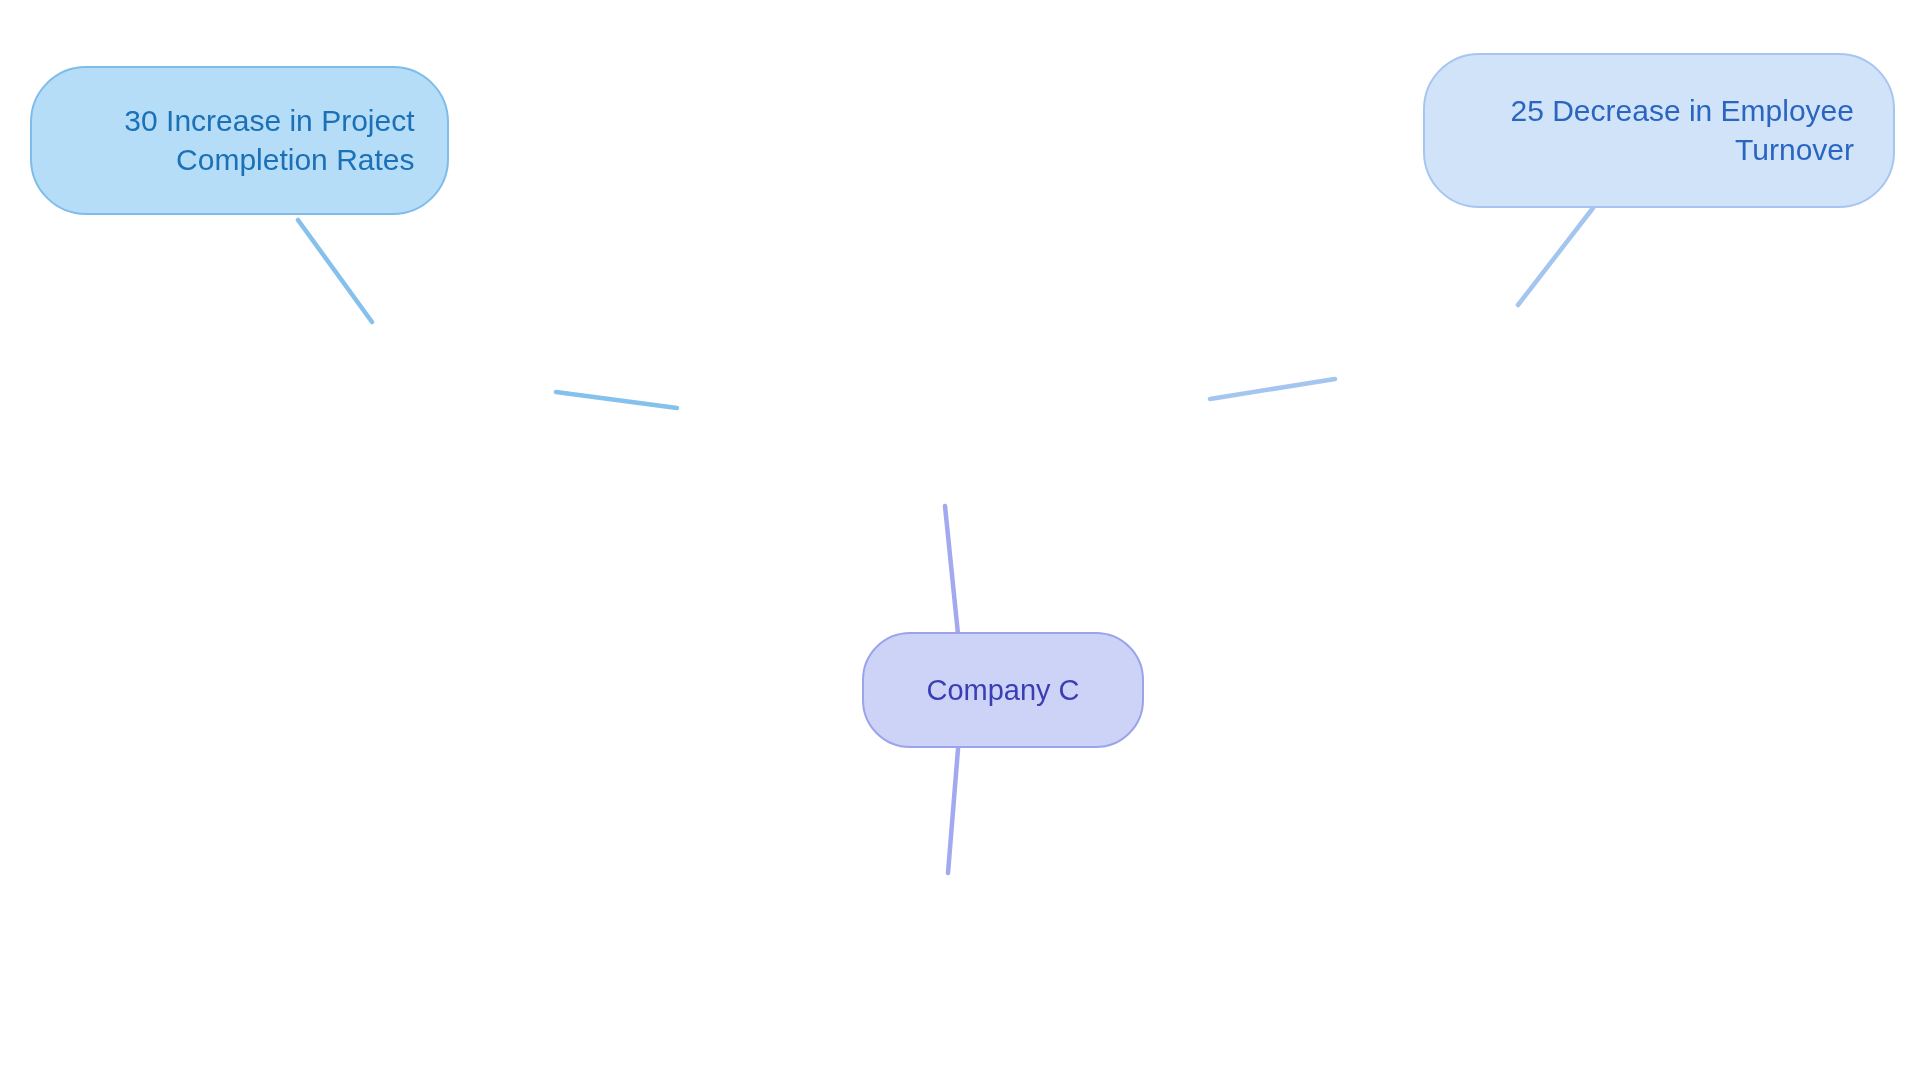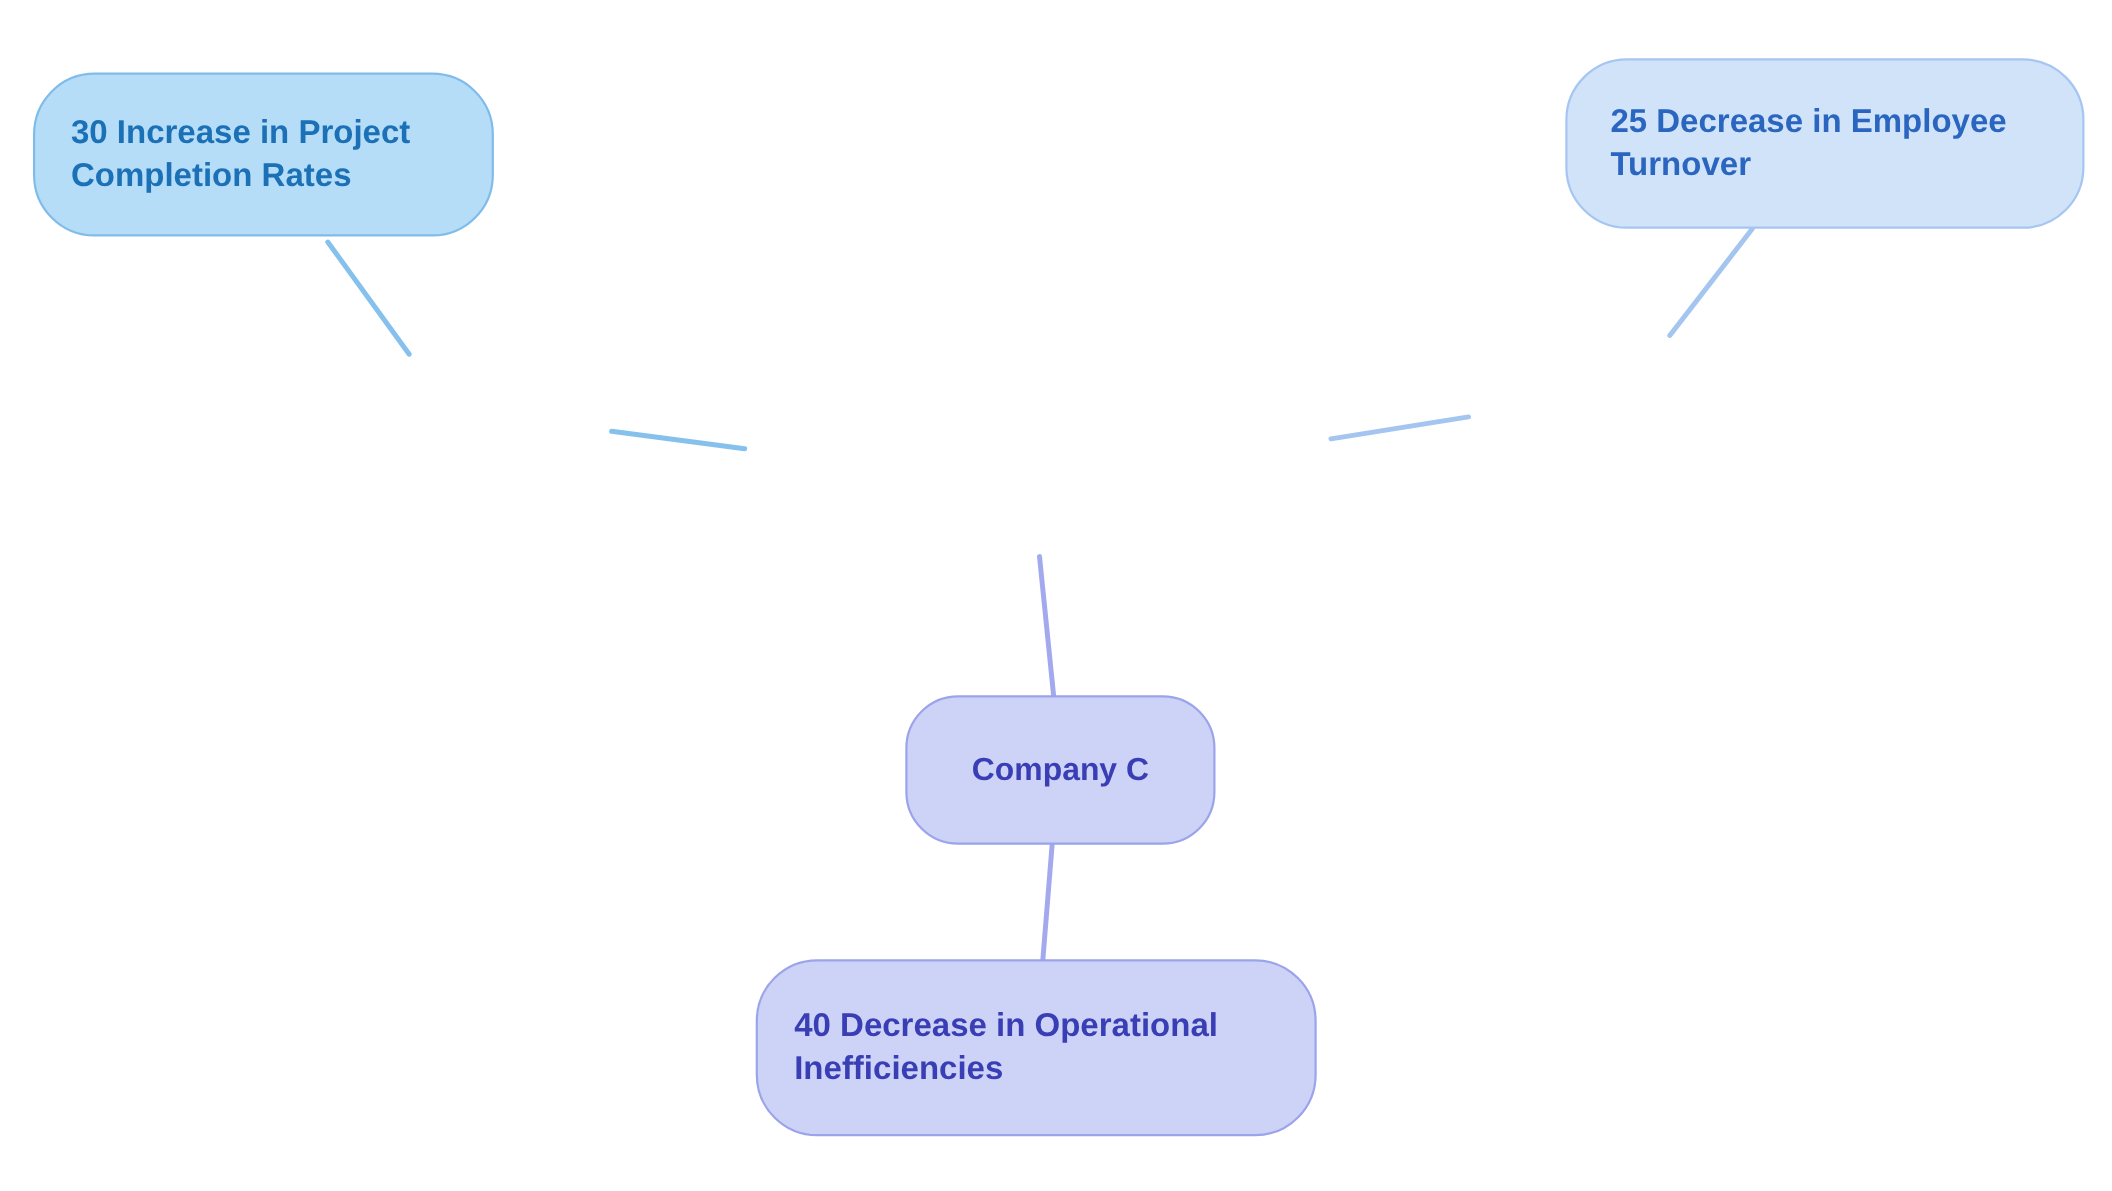--- a/index.html
+++ b/index.html
@@ -22,24 +22,23 @@
     top: 0;
     width: 1920px;
     height: 1083px;
     pointer-events: none;
   }
   .node {
     position: absolute;
     display: flex;
     align-items: center;
     justify-content: center;
-    text-align: left;
+    text-align: right;
     box-sizing: border-box;
     cursor: pointer;
-    font-weight: bold;
   }
   .node .label {
     display: block;
     line-height: 1.27;
   }
   
   .node.central {
     left: 675px; top: 355px;
     width: 537px; height: 153px;
     border-radius: 58px;
@@ -49,21 +48,21 @@
 
   
   .node.branch {
     border-radius: 48px;
     border-style: solid;
     border-width: 2px;
     font-size: 29px;
   }
   .node.company-a { left: 285px; top: 328px; width: 273px; height: 115px; }
   .node.company-b { left: 1334px; top: 303px; width: 277px; height: 118px; }
-  .node.company-c { left: 823px;  top: 632px; width: 282px; height: 136px; }
+  .node.company-c { left: 862px;  top: 632px; width: 282px; height: 116px; }
 
   
   .node.leaf {
     border-radius: 56px;
     border-style: solid;
     border-width: 2px;
     font-size: 30px;
   }
   .node.leaf-a { left: 30px;   top: 66px;  width: 419px; height: 149px; }
   .node.leaf-a .label { max-width: 350px; }
@@ -94,17 +93,14 @@
 
 
   <div class="node leaf leaf-b" style="background-color: rgb(209, 227, 249); border-color: rgb(166, 198, 241); color: rgb(42, 102, 192);">
     <span class="label">25 Decrease in Employee Turnover</span>
   </div>
 
   <div class="node branch company-c" style="background-color: rgb(205, 210, 247); border-color: rgb(155, 164, 234); color: rgb(58, 62, 181);">
     <span class="label">Company C</span>
   </div>
 
-  <div class="node leaf leaf-c" style="background-color: rgb(205, 210, 247); border-color: rgb(155, 164, 234); color: rgb(58, 62, 181);">
-    <span class="label">40 Decrease in Operational Inefficiencies</span>
-  </div>
 
 </div>
 
 </body></html>

